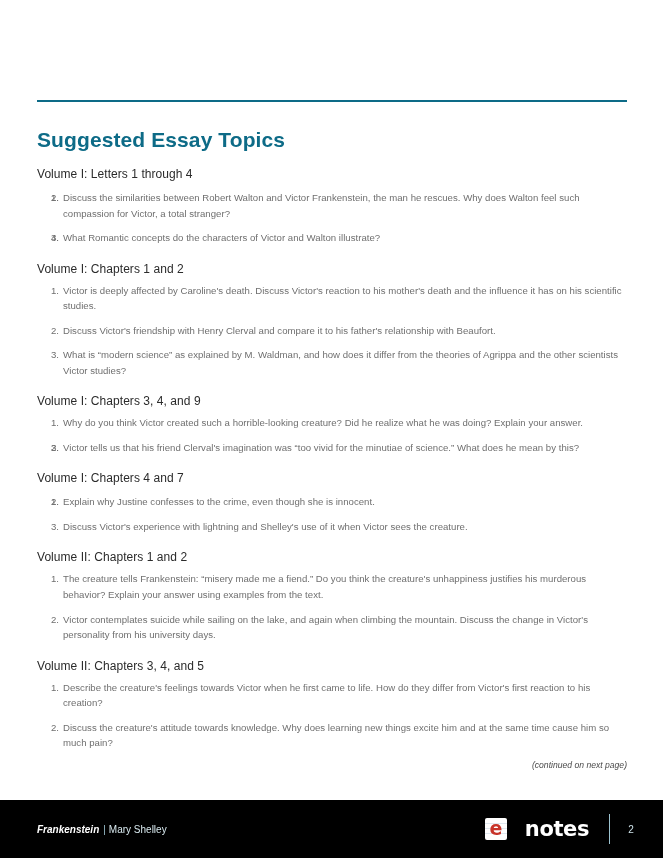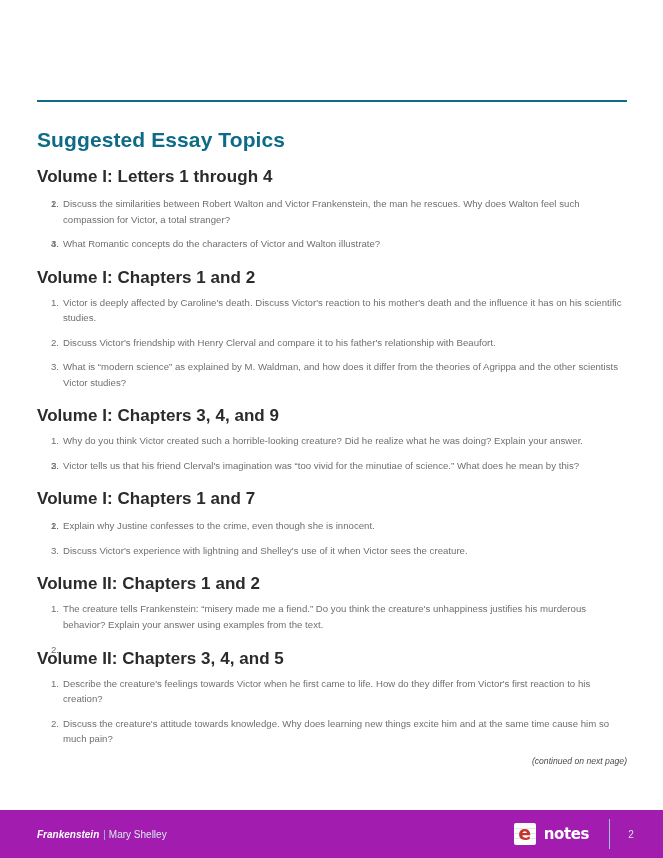--- a/index.html
+++ b/index.html
@@ -39,22 +39,22 @@
     font-size: 21px;
     font-weight: bold;
     color: #0d6b87;
     letter-spacing: 0.1px;
     line-height: 1.1;
   }
   .section {
     margin-top: 16px;
   }
   .section-heading {
-    font-size: 17px;
-    font-weight: bold;
+    font-size: 12px;
+    font-weight: normal;
     color: #2b2b2b;
     letter-spacing: 0.05px;
     margin-bottom: 7px;
   }
   ol.q-list {
     list-style: none;
     margin: 0;
     padding: 0;
   }
   ol.q-list > li {
@@ -83,22 +83,22 @@
     text-align: right;
     font-style: italic;
     font-size: 8.6px;
     color: #4a4a4a;
   }
   .footer {
     position: absolute;
     left: 0;
     bottom: 0;
     width: 663px;
-    height: 48px;
-    background: #a21caf;
+    height: 58px;
+    background: #000000;
     display: flex;
     align-items: center;
   }
   .footer-left {
     position: absolute;
     left: 37px;
     font-size: 10px;
     color: #cfe3ea;
     white-space: nowrap;
   }
@@ -152,25 +152,25 @@
   .logo-mark .e {
     position: relative;
     font-size: 19px;
     line-height: 19px;
     font-weight: bold;
     color: #c8342a;
     font-family: "DejaVu Sans", sans-serif;
     margin-top: -1px;
   }
   .logo-word {
-    font-size: 15px;
+    font-size: 21px;
     font-weight: bold;
     color: #ffffff;
     letter-spacing: -0.4px;
-    margin-left: 8px;
+    margin-left: 18px;
     font-family: "DejaVu Sans", sans-serif;
   }
   .logo-divider {
     width: 1px;
     height: 30px;
     background: #9cc3d0;
     margin: 0 16px 0 20px;
   }
   .page-number {
     font-size: 10px;
@@ -210,32 +210,32 @@
         </div>
         <div class="section">
           <div class="section-heading">Volume I: Chapters 3, 4, and 9</div>
           <ol class="q-list">
             <li><span class="num">1.</span><span>Why do you think Victor created such a horrible-looking creature? Did he realize what he was doing? Explain your answer.</span></li>
             <li><span class="num">2.</span></li>
             <li><span class="num">3.</span><span>Victor tells us that his friend Clerval's imagination was “too vivid for the minutiae of science.” What does he mean by this?</span></li>
           </ol>
         </div>
         <div class="section">
-          <div class="section-heading">Volume I: Chapters 1 and 7</div>
+          <div class="section-heading">Volume I: Chapters 4 and 7</div>
           <ol class="q-list">
             <li><span class="num">1.</span></li>
             <li><span class="num">2.</span><span>Explain why Justine confesses to the crime, even though she is innocent.</span></li>
             <li><span class="num">3.</span><span>Discuss Victor's experience with lightning and Shelley's use of it when Victor sees the creature.</span></li>
           </ol>
         </div>
         <div class="section">
           <div class="section-heading">Volume II: Chapters 1 and 2</div>
           <ol class="q-list">
             <li><span class="num">1.</span><span>The creature tells Frankenstein: “misery made me a fiend.” Do you think the creature's unhappiness justifies his murderous behavior? Explain your answer using examples from the text.</span></li>
-            <li><span class="num">2.</span></li>
+            <li><span class="num">2.</span><span>Victor contemplates suicide while sailing on the lake, and again when climbing the mountain. Discuss the change in Victor's personality from his university days.</span></li>
           </ol>
         </div>
         <div class="section">
           <div class="section-heading">Volume II: Chapters 3, 4, and 5</div>
           <ol class="q-list">
             <li><span class="num">1.</span><span>Describe the creature's feelings towards Victor when he first came to life. How do they differ from Victor's first reaction to his creation?</span></li>
             <li><span class="num">2.</span><span>Discuss the creature's attitude towards knowledge. Why does learning new things excite him and at the same time cause him so much pain?</span></li>
           </ol>
         </div>
       </div>

